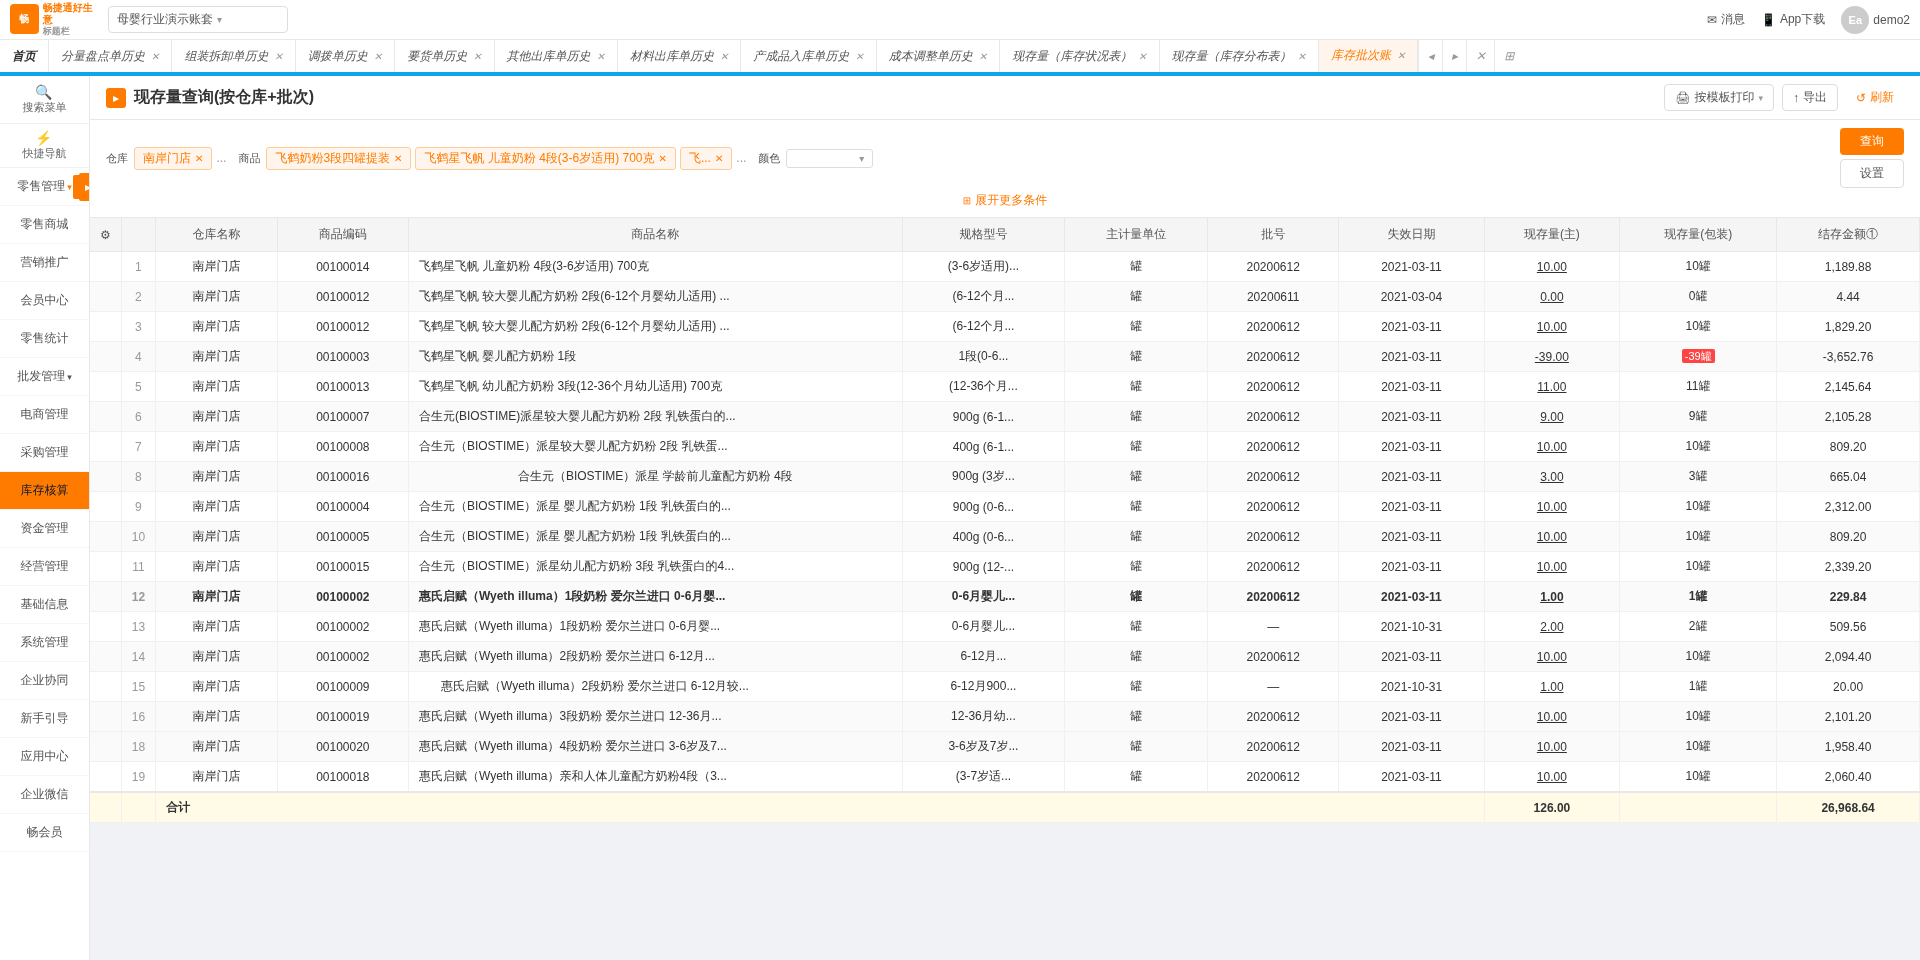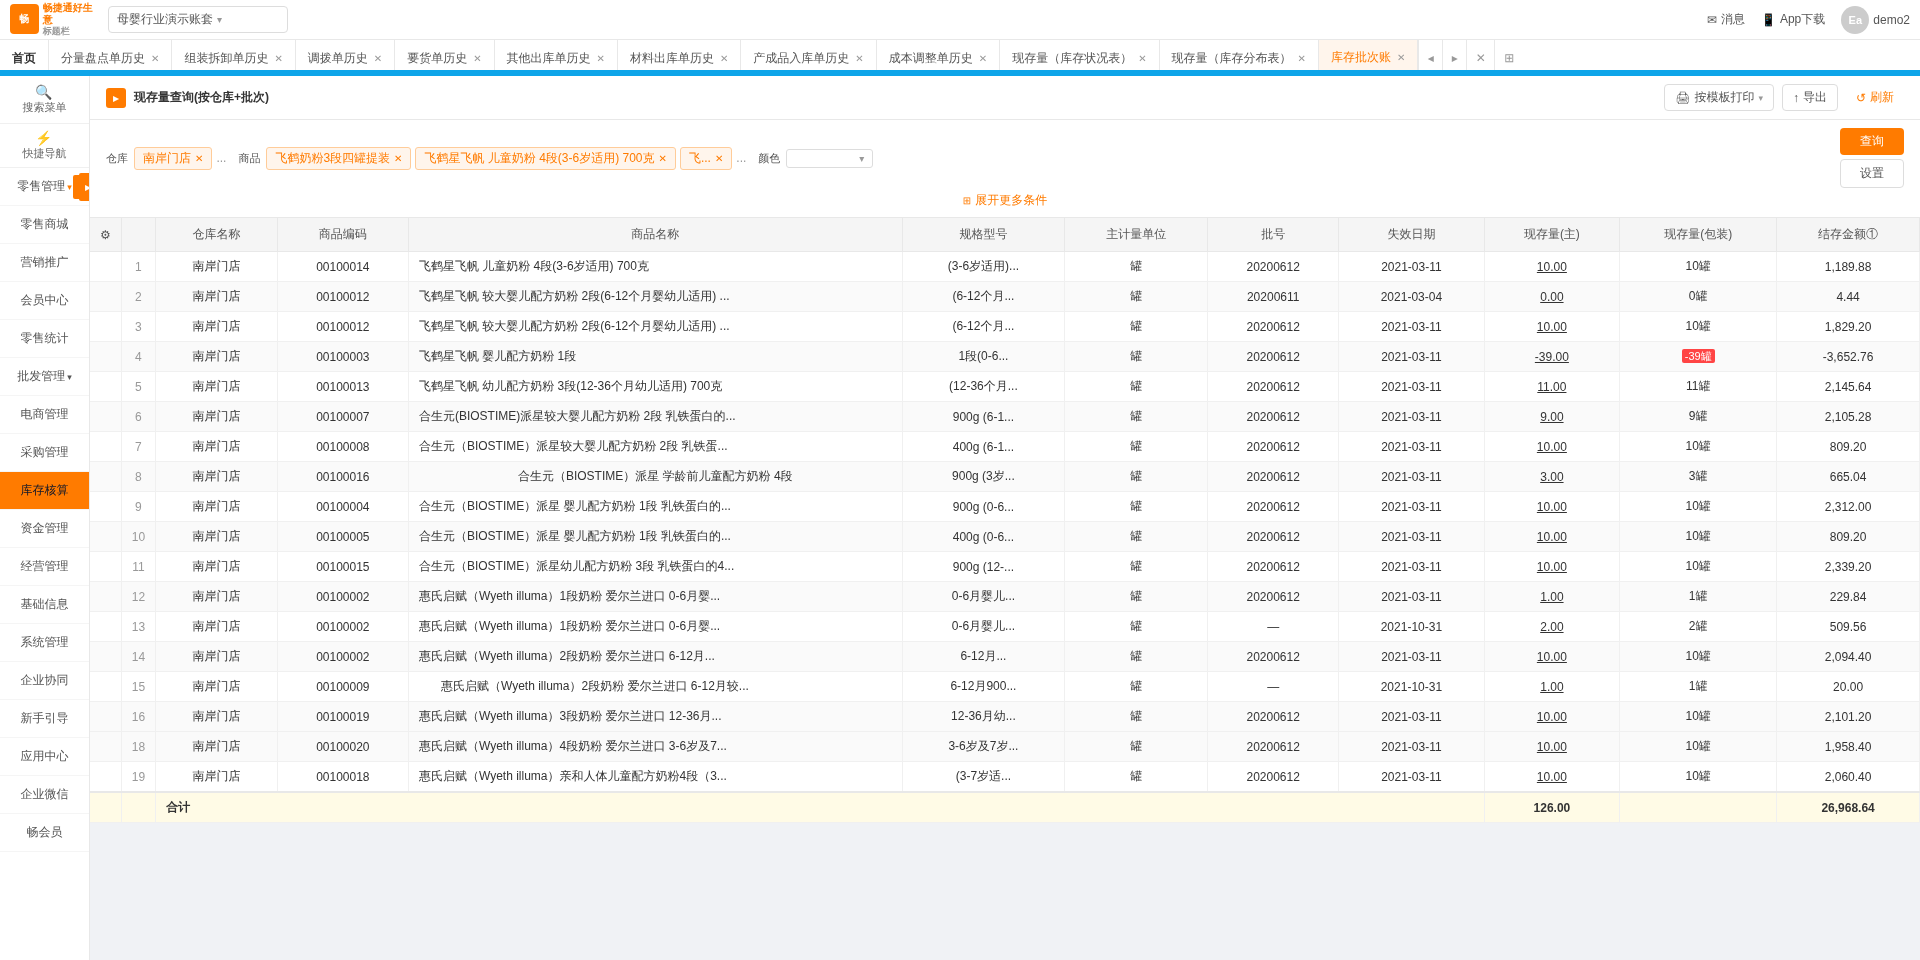--- a/index.html
+++ b/index.html
@@ -9,21 +9,21 @@
     .top-bar { display: flex; align-items: center; background: #fff; height: 40px; border-bottom: 1px solid #e8e8e8; padding: 0 10px; justify-content: space-between; }
     .top-bar-left { display: flex; align-items: center; gap: 8px; }
     .logo-area { display: flex; align-items: center; gap: 4px; font-size: 12px; color: #ff7b00; font-weight: bold; width: 90px; }
     .logo-icon { width: 30px; height: 30px; background: #ff7b00; border-radius: 4px; display: flex; align-items: center; justify-content: center; color: #fff; font-size: 10px; }
     .workspace-selector { display: flex; align-items: center; gap: 4px; padding: 4px 8px; border: 1px solid #ddd; border-radius: 4px; cursor: pointer; font-size: 12px; color: #555; min-width: 180px; }
     .top-bar-right { display: flex; align-items: center; gap: 16px; font-size: 12px; color: #555; }
     .top-bar-right-item { display: flex; align-items: center; gap: 4px; cursor: pointer; }
     .avatar { width: 28px; height: 28px; border-radius: 50%; background: #ccc; display: flex; align-items: center; justify-content: center; color: #fff; font-size: 11px; overflow: hidden; }
 
     
-    .nav-tabs { display: flex; align-items: flex-start; background: #fff; border-bottom: 6px solid #0ea5e9; height: 36px; overflow: hidden; }
+    .nav-tabs { display: flex; align-items: center; background: #fff; border-bottom: 4px solid #0ea5e9; height: 36px; overflow: hidden; font-style: italic; }
     .nav-tab { display: flex; align-items: center; padding: 0 12px; height: 36px; font-size: 12px; color: #555; cursor: pointer; border-right: 1px solid #e8e8e8; white-space: nowrap; gap: 6px; flex-shrink: 0; }
     .nav-tab.active { color: #ff7b00; border-bottom: 2px solid #ff7b00; background: #fff5ec; }
     .nav-tab.home { font-weight: bold; color: #333; }
     .nav-tab-close { font-size: 10px; color: #999; cursor: pointer; }
     .nav-tabs-arrows { display: flex; align-items: center; border-left: 1px solid #e8e8e8; }
     .nav-arrow { width: 24px; height: 36px; display: flex; align-items: center; justify-content: center; cursor: pointer; color: #999; border-right: 1px solid #e8e8e8; }
     .nav-close-btn { width: 28px; height: 36px; display: flex; align-items: center; justify-content: center; cursor: pointer; color: #999; border-right: 1px solid #e8e8e8; }
     .nav-expand-btn { width: 28px; height: 36px; display: flex; align-items: center; justify-content: center; cursor: pointer; color: #999; }
 
     
@@ -35,21 +35,21 @@
     .sidebar-nav { padding: 6px 0; border-bottom: 1px solid #f0f0f0; font-size: 11px; color: #666; text-align: center; cursor: pointer; }
     .sidebar-item { padding: 10px 6px; font-size: 12px; color: #555; text-align: center; cursor: pointer; border-bottom: 1px solid #f5f5f5; }
     .sidebar-item.active { background: #ff7b00; color: #0f172a; }
     .sidebar-item.has-arrow { display: flex; align-items: center; justify-content: center; gap: 2px; }
 
     
     .content { flex: 1; display: flex; flex-direction: column; overflow: hidden; background: #f0f2f5; }
 
     
     .page-header { background: #fff; padding: 8px 16px; display: flex; align-items: center; justify-content: space-between; border-bottom: 1px solid #e8e8e8; }
-    .page-title { font-size: 12px; font-weight: bold; color: #333; }
+    .page-title { font-size: 16px; font-weight: bold; color: #333; }
     .page-header-actions { display: flex; align-items: center; gap: 8px; }
     .btn-template-print { display: flex; align-items: center; gap: 4px; padding: 4px 10px; border: 1px solid #ddd; border-radius: 4px; background: #fff; cursor: pointer; font-size: 12px; color: #555; }
     .btn-export { display: flex; align-items: center; gap: 4px; padding: 4px 10px; border: 1px solid #ddd; border-radius: 4px; background: #fff; cursor: pointer; font-size: 12px; color: #555; }
     .btn-refresh { display: flex; align-items: center; gap: 4px; padding: 4px 10px; border: none; background: none; cursor: pointer; font-size: 12px; color: #ff7b00; }
 
     
     .filter-area { background: #fff; padding: 8px 16px; border-bottom: 1px solid #e8e8e8; }
     .filter-row { display: flex; align-items: center; gap: 12px; flex-wrap: wrap; }
     .filter-item { display: flex; align-items: center; gap: 6px; }
     .filter-label { font-size: 11px; color: #555; white-space: nowrap; }
@@ -490,21 +490,21 @@
     <td>00100015</td>
     <td style="text-align:left;max-width:280px;overflow:hidden;text-overflow:ellipsis;">合生元（BIOSTIME）派星幼儿配方奶粉 3段 乳铁蛋白的4...</td>
     <td>900g (12-...</td>
     <td>罐</td>
     <td>20200612</td>
     <td>2021-03-11</td>
     <td class="" style="text-decoration:underline;cursor:pointer;">10.00</td>
     <td class="">10罐</td>
     <td class="">2,339.20</td>
   </tr>
-            <tr style="background: rgb(250, 250, 250);">
+            <tr style="background: rgb(250, 250, 250); font-weight: bold;">
     <td></td>
     <td style="color:#999;">12</td>
     <td>南岸门店</td>
     <td>00100002</td>
     <td style="text-align:left;max-width:280px;overflow:hidden;text-overflow:ellipsis;">惠氏启赋（Wyeth illuma）1段奶粉 爱尔兰进口 0-6月婴...</td>
     <td>0-6月婴儿...</td>
     <td>罐</td>
     <td>20200612</td>
     <td>2021-03-11</td>
     <td class="" style="text-decoration:underline;cursor:pointer;">1.00</td>

